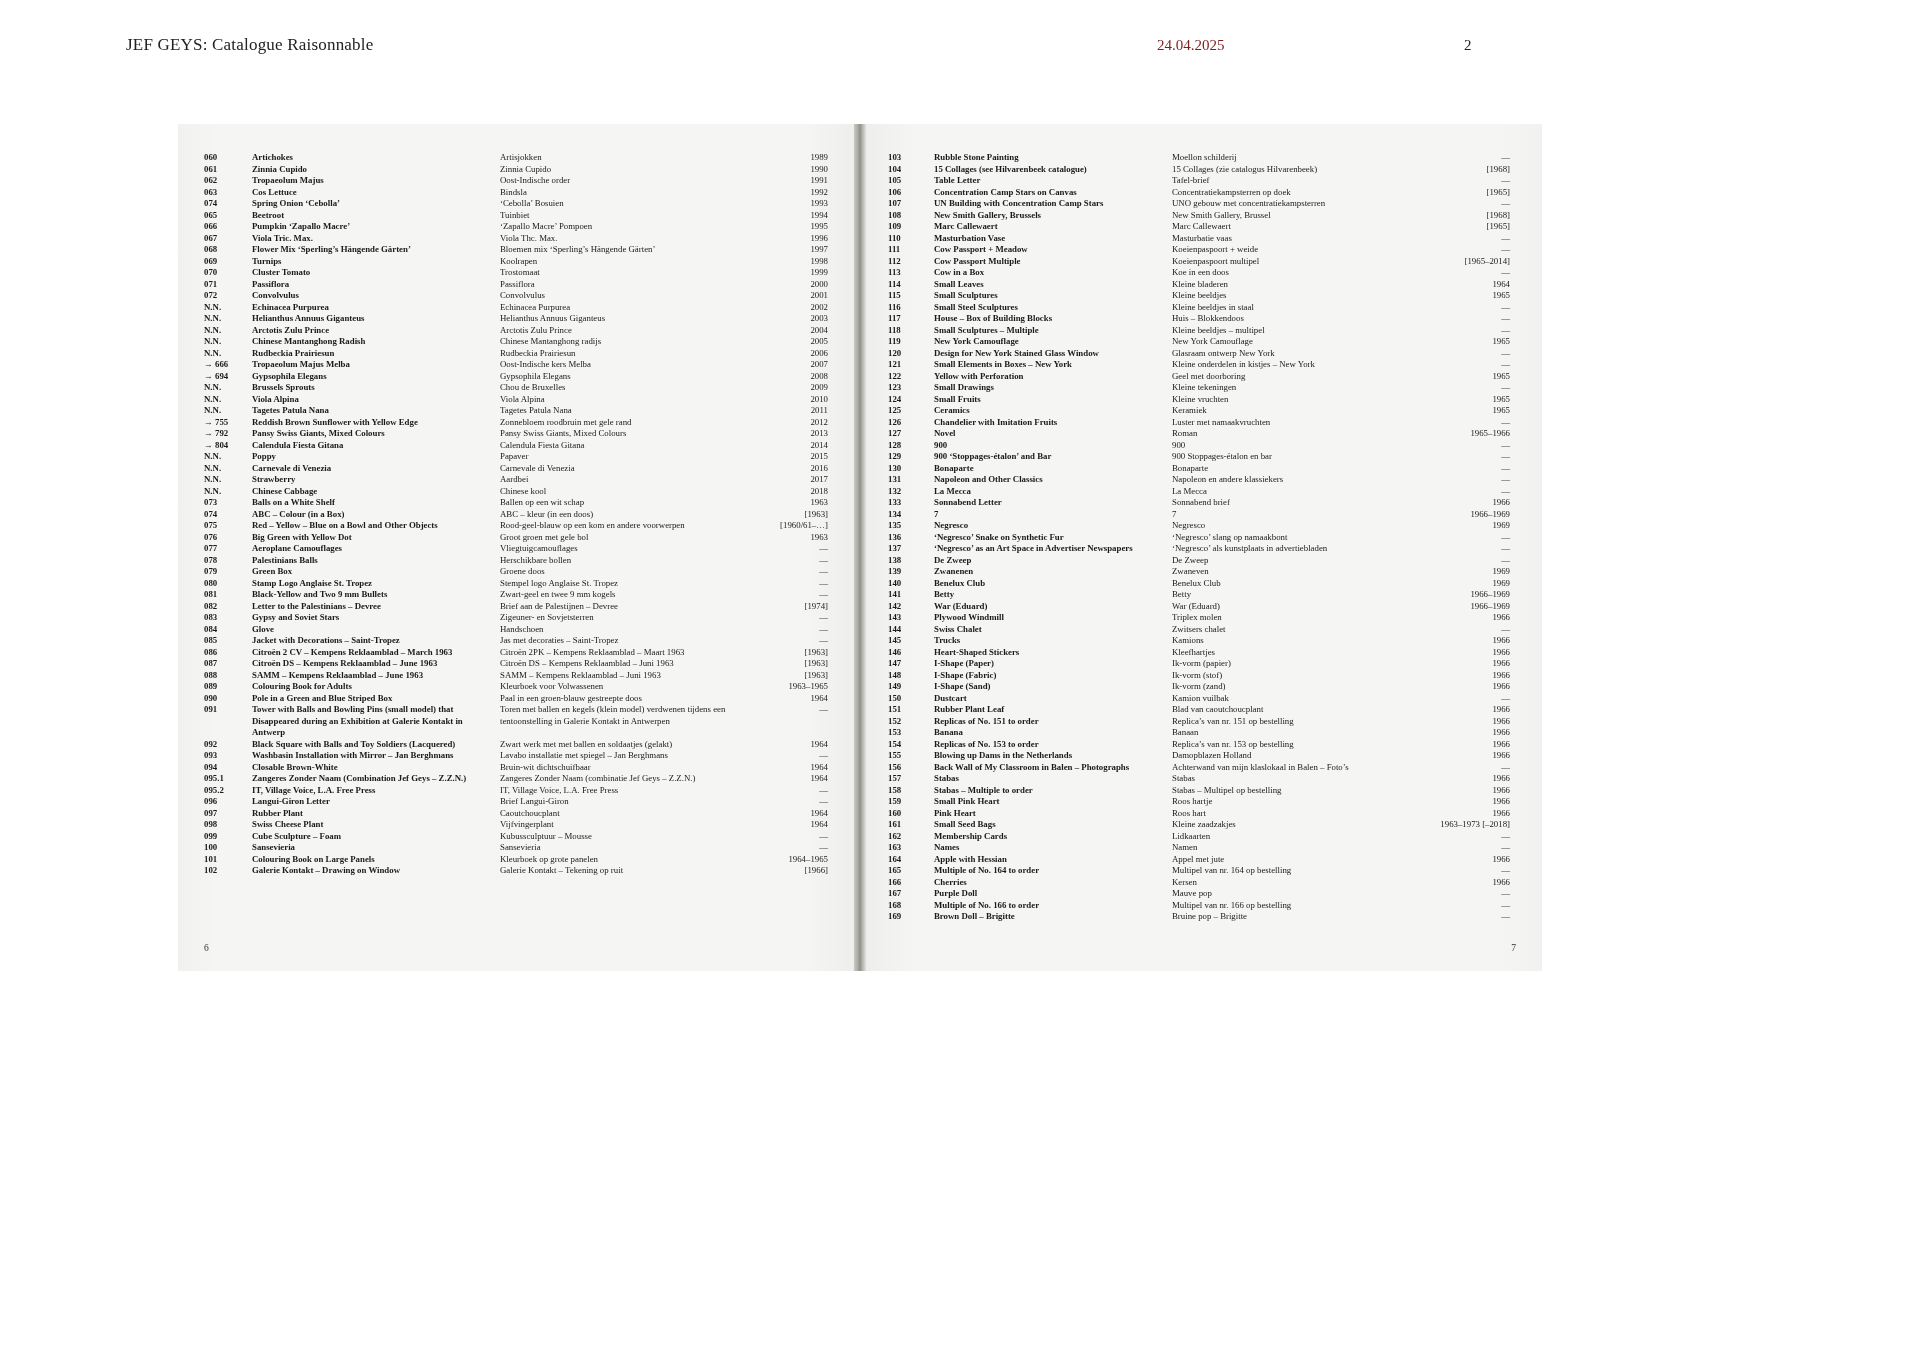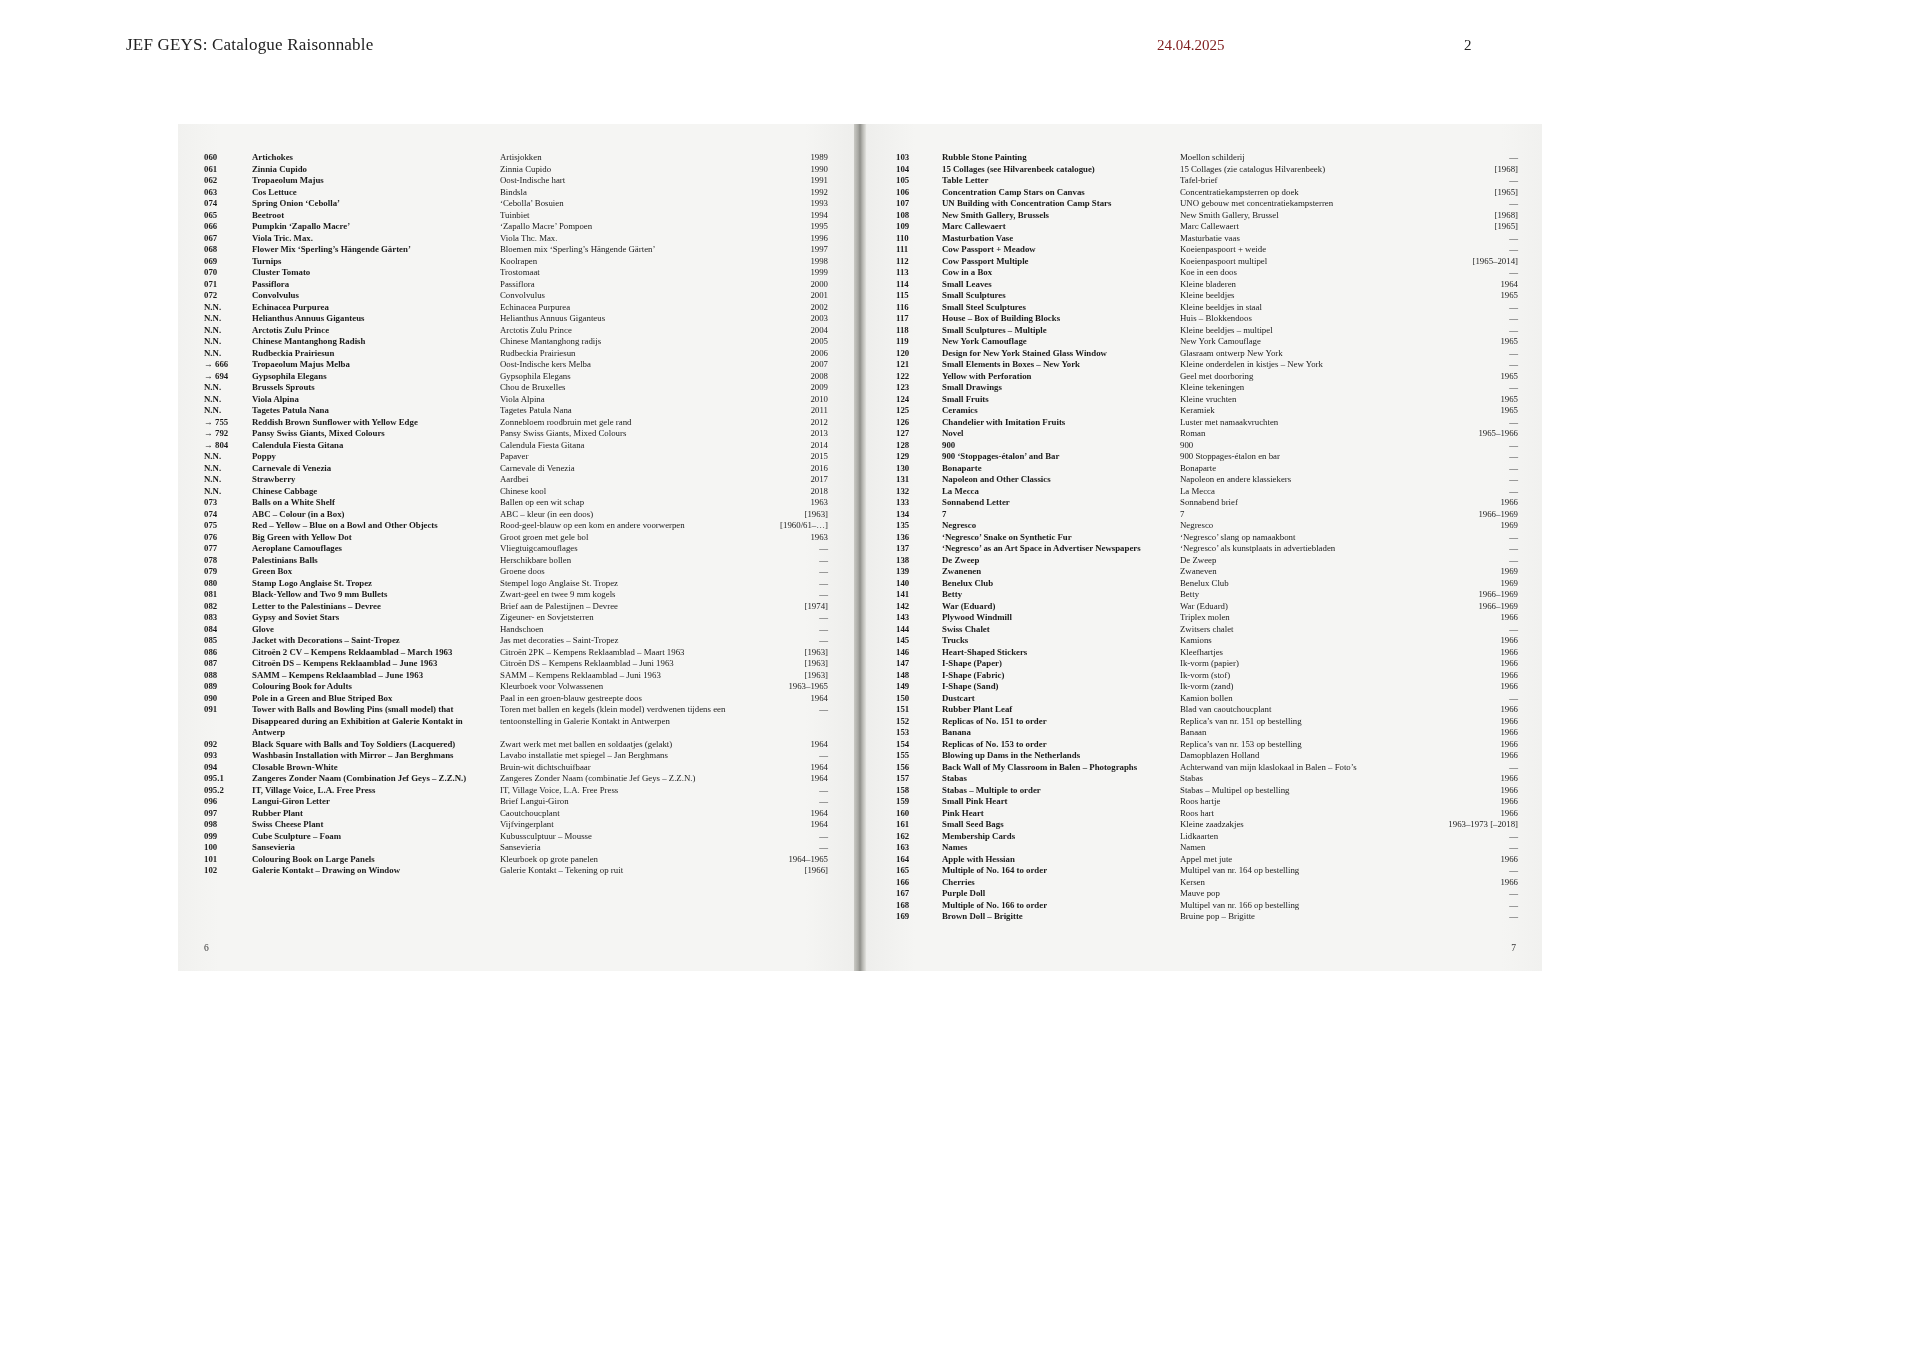--- a/index.html
+++ b/index.html
@@ -82,21 +82,21 @@
   }
 
   
   .entries {
     position: absolute;
     top: 28px;
     font-size: 9.1px;
     line-height: 11.5px;
   }
   .page.left .entries { left: 26px; width: 628px; }
-  .page.right .entries { left: 36px; width: 628px; }
+  .page.right .entries { left: 28px; width: 628px; }
 
   .row {
     display: flex;
     align-items: flex-start;
     width: 100%;
   }
   .c-num {
     width: 48px;
     flex: 0 0 48px;
     font-weight: bold;
@@ -159,21 +159,21 @@
         </div>
         <div class="row">
           <div class="c-num">061</div>
           <div class="c-en">Zinnia Cupido</div>
           <div class="c-nl">Zinnia Cupido</div>
           <div class="c-yr">1990</div>
         </div>
         <div class="row">
           <div class="c-num">062</div>
           <div class="c-en">Tropaeolum Majus</div>
-          <div class="c-nl">Oost-Indische hart</div>
+          <div class="c-nl">Oost-Indische order</div>
           <div class="c-yr">1991</div>
         </div>
         <div class="row">
           <div class="c-num">063</div>
           <div class="c-en">Cos Lettuce</div>
           <div class="c-nl">Bindsla</div>
           <div class="c-yr">1992</div>
         </div>
         <div class="row">
           <div class="c-num">074</div>
@@ -801,21 +801,21 @@
         </div>
         <div class="row">
           <div class="c-num">149</div>
           <div class="c-en">I-Shape (Sand)</div>
           <div class="c-nl">Ik-vorm (zand)</div>
           <div class="c-yr">1966</div>
         </div>
         <div class="row">
           <div class="c-num">150</div>
           <div class="c-en">Dustcart</div>
-          <div class="c-nl">Kamion bollen</div>
+          <div class="c-nl">Kamion vuilbak</div>
           <div class="c-yr">—</div>
         </div>
         <div class="row">
           <div class="c-num">151</div>
           <div class="c-en">Rubber Plant Leaf</div>
           <div class="c-nl">Blad van caoutchoucplant</div>
           <div class="c-yr">1966</div>
         </div>
         <div class="row">
           <div class="c-num">152</div>

